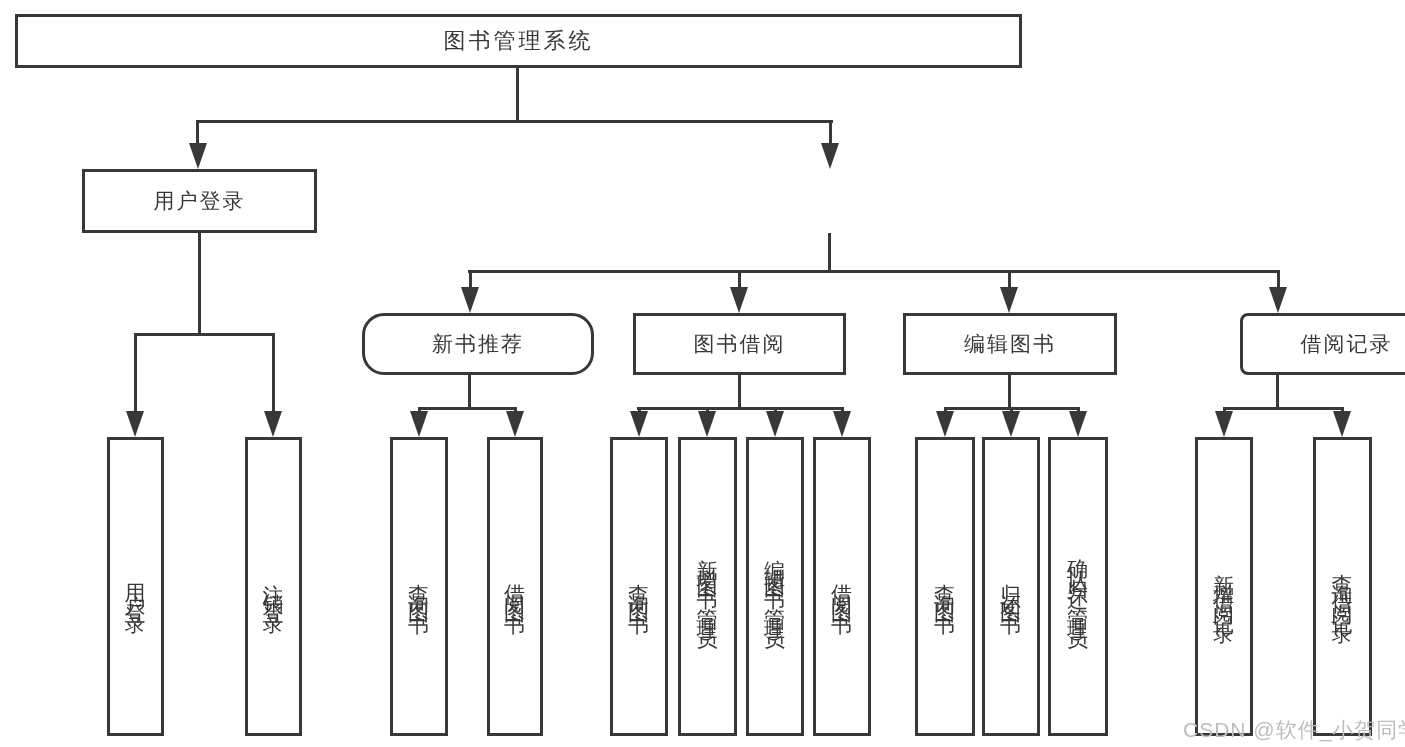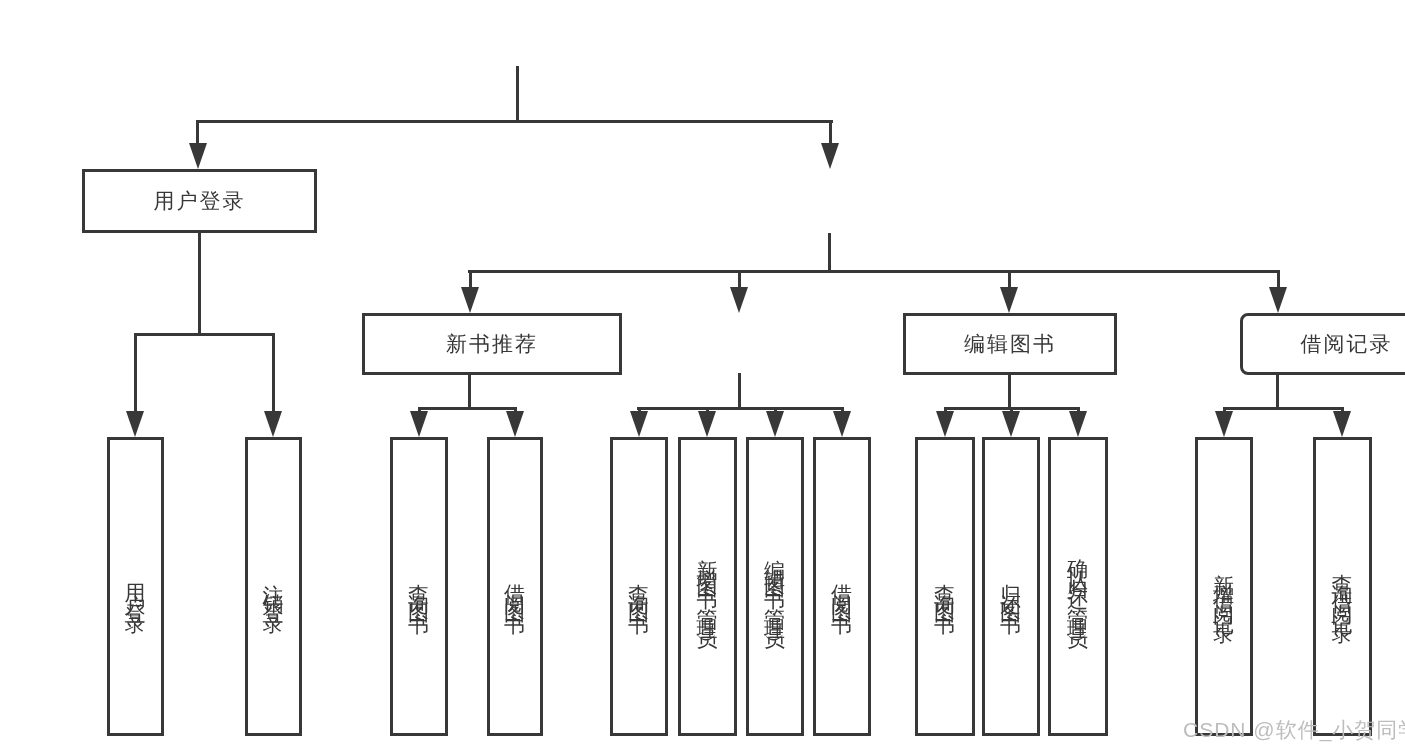--- a/index.html
+++ b/index.html
@@ -55,20 +55,23 @@
     color: #bdbdbd;
     white-space: nowrap;
     z-index: 5;
   }
 </style>
 </head>
 <body>
 
 <div class="canvas">
 
+  <div class="node h-node root-node" style="left:15px; top:14px; width:1007px; height:54px;">
+    <span>图书管理系统</span>
+  </div>
 
   <div class="line" style="left:516px; top:66px; width:3px; height:57px;"></div>
   <div class="line" style="left:196px; top:120px; width:637px; height:3px;"></div>
   <div class="line" style="left:196px; top:120px; width:3px; height:26px;"></div>
   <div class="arrowhead" style="left:189px; top:143px;"></div>
   <div class="line" style="left:829px; top:120px; width:3px; height:26px;"></div>
   <div class="arrowhead" style="left:821px; top:143px;"></div>
 
   <div class="node h-node" style="left:82px; top:169px; width:235px; height:64px;">
     <span>用户登录</span>
@@ -85,22 +88,25 @@
   <div class="line" style="left:468px; top:270px; width:811px; height:3px;"></div>
   <div class="line" style="left:469px; top:270px; width:3px; height:18px;"></div>
   <div class="arrowhead" style="left:461px; top:287px;"></div>
   <div class="line" style="left:738px; top:270px; width:3px; height:18px;"></div>
   <div class="arrowhead" style="left:730px; top:287px;"></div>
   <div class="line" style="left:1008px; top:270px; width:3px; height:18px;"></div>
   <div class="arrowhead" style="left:1000px; top:287px;"></div>
   <div class="line" style="left:1277px; top:270px; width:3px; height:18px;"></div>
   <div class="arrowhead" style="left:1269px; top:287px;"></div>
 
-  <div class="node h-node" style="left:362px; top:313px; width:260px; height:62px;">
+  <div class="node h-node" style="left:362px; top:313px; width:232px; height:62px;border-radius:22px;">
     <span>新书推荐</span>
+  </div>
+  <div class="node h-node" style="left:633px; top:313px; width:213px; height:62px;">
+    <span>图书借阅</span>
   </div>
   <div class="node h-node" style="left:903px; top:313px; width:214px; height:62px;">
     <span>编辑图书</span>
   </div>
   <div class="node h-node" style="left:1240px; top:313px; width:213px; height:62px;border-radius:8px;">
     <span>借阅记录</span>
   </div>
 
   <div class="line" style="left:468px; top:373px; width:3px; height:37px;"></div>
   <div class="line" style="left:418px; top:407px; width:99px; height:3px;"></div>

